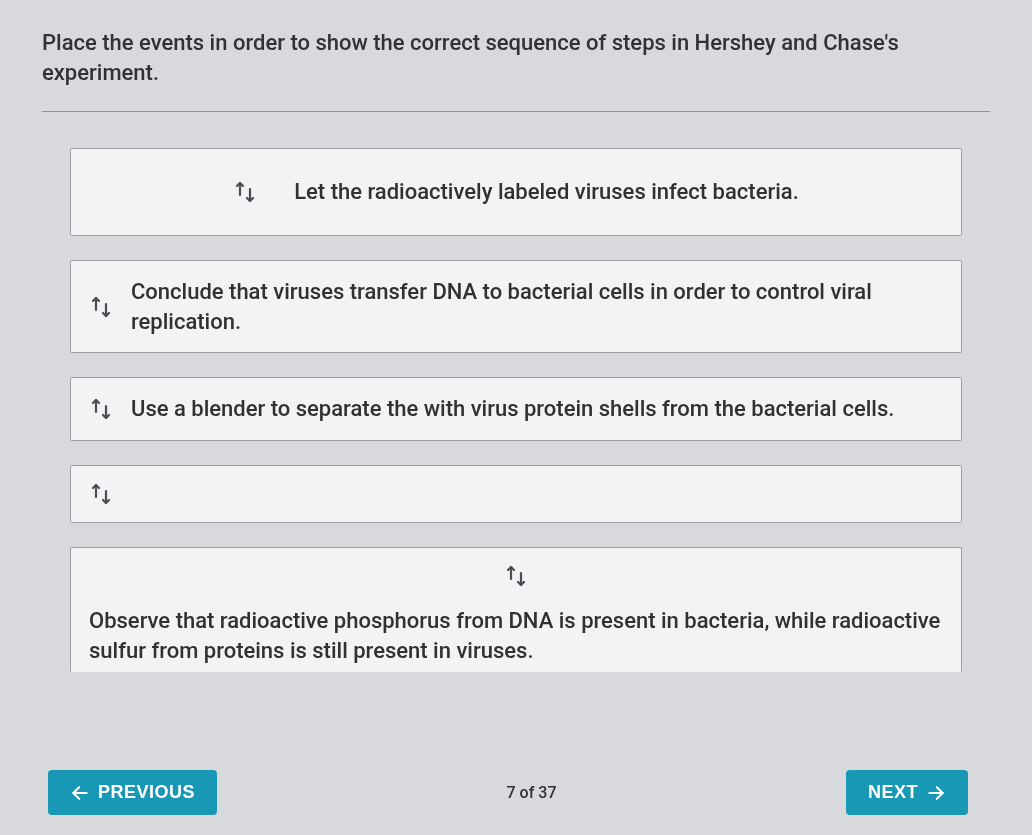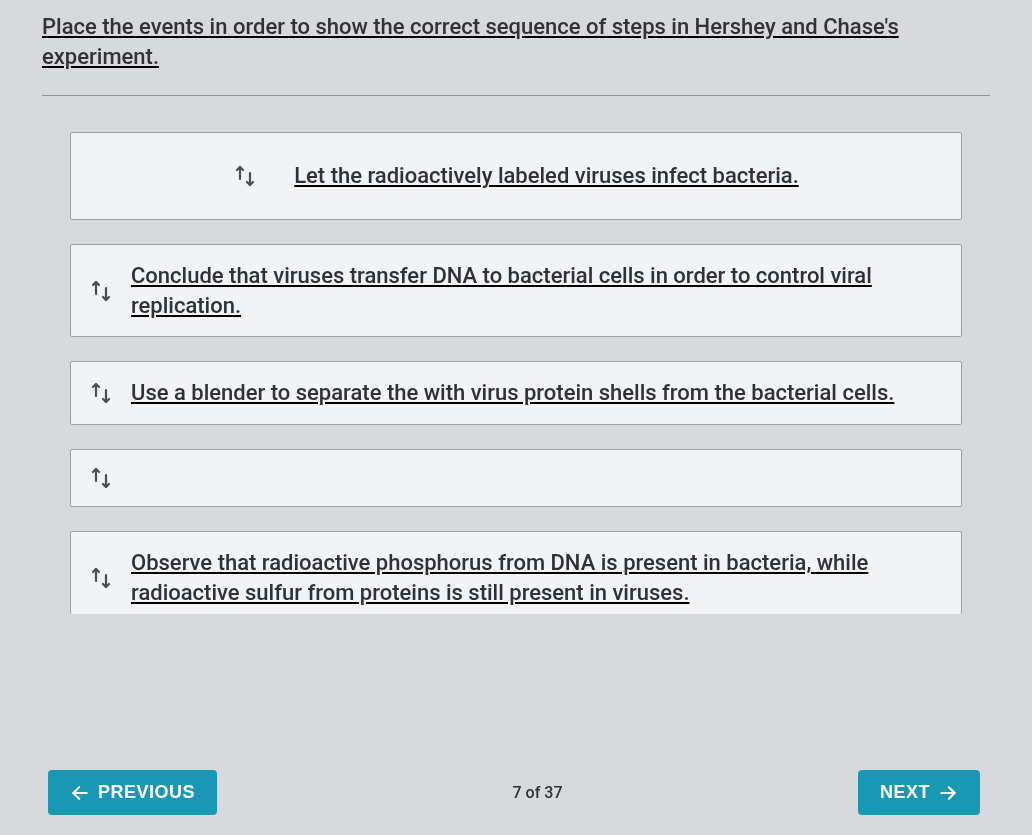--- a/index.html
+++ b/index.html
@@ -5,22 +5,21 @@
   * { box-sizing: border-box; margin: 0; padding: 0; }
   body {
     font-family: -apple-system, BlinkMacSystemFont, "Segoe UI", Roboto, Helvetica, Arial, sans-serif;
     background: #d7d9dc;
     width: 1032px;
     height: 835px;
     overflow: hidden;
     position: relative;
   }
   .container {
-    padding: 12px 42px 0 42px;
-    text-decoration: underline;
+    padding: 28px 42px 0 42px;
   }
   .prompt {
     font-size: 22px;
     color: #303234;
     line-height: 1.35;
     font-weight: 500;
     margin-bottom: 24px;
   }
   .divider {
     border: none;
@@ -43,40 +42,41 @@
   }
   .card.first {
     justify-content: center;
     padding: 28px 18px;
     gap: 37px;
   }
   .card.last {
     border-bottom: none;
     margin-bottom: 0;
     padding-bottom: 6px;
+    flex-direction: column;
   }
   .drag-icon {
     flex-shrink: 0;
     width: 24px;
     height: 24px;
     color: #4a4e52;
   }
   .card-text {
     font-size: 22px;
     color: #2f3133;
     line-height: 1.35;
     font-weight: 500;
   }
   .card.first .card-text {
     flex: 0 0 auto;
   }
   .footer {
     position: absolute;
     left: 0;
-    right: 4px;
+    right: 16px;
     bottom: 0;
     padding: 10px 48px 20px 48px;
     display: flex;
     align-items: center;
     justify-content: space-between;
   }
   .btn {
     background: #1998b5;
     color: #ffffff;
     border: none;

